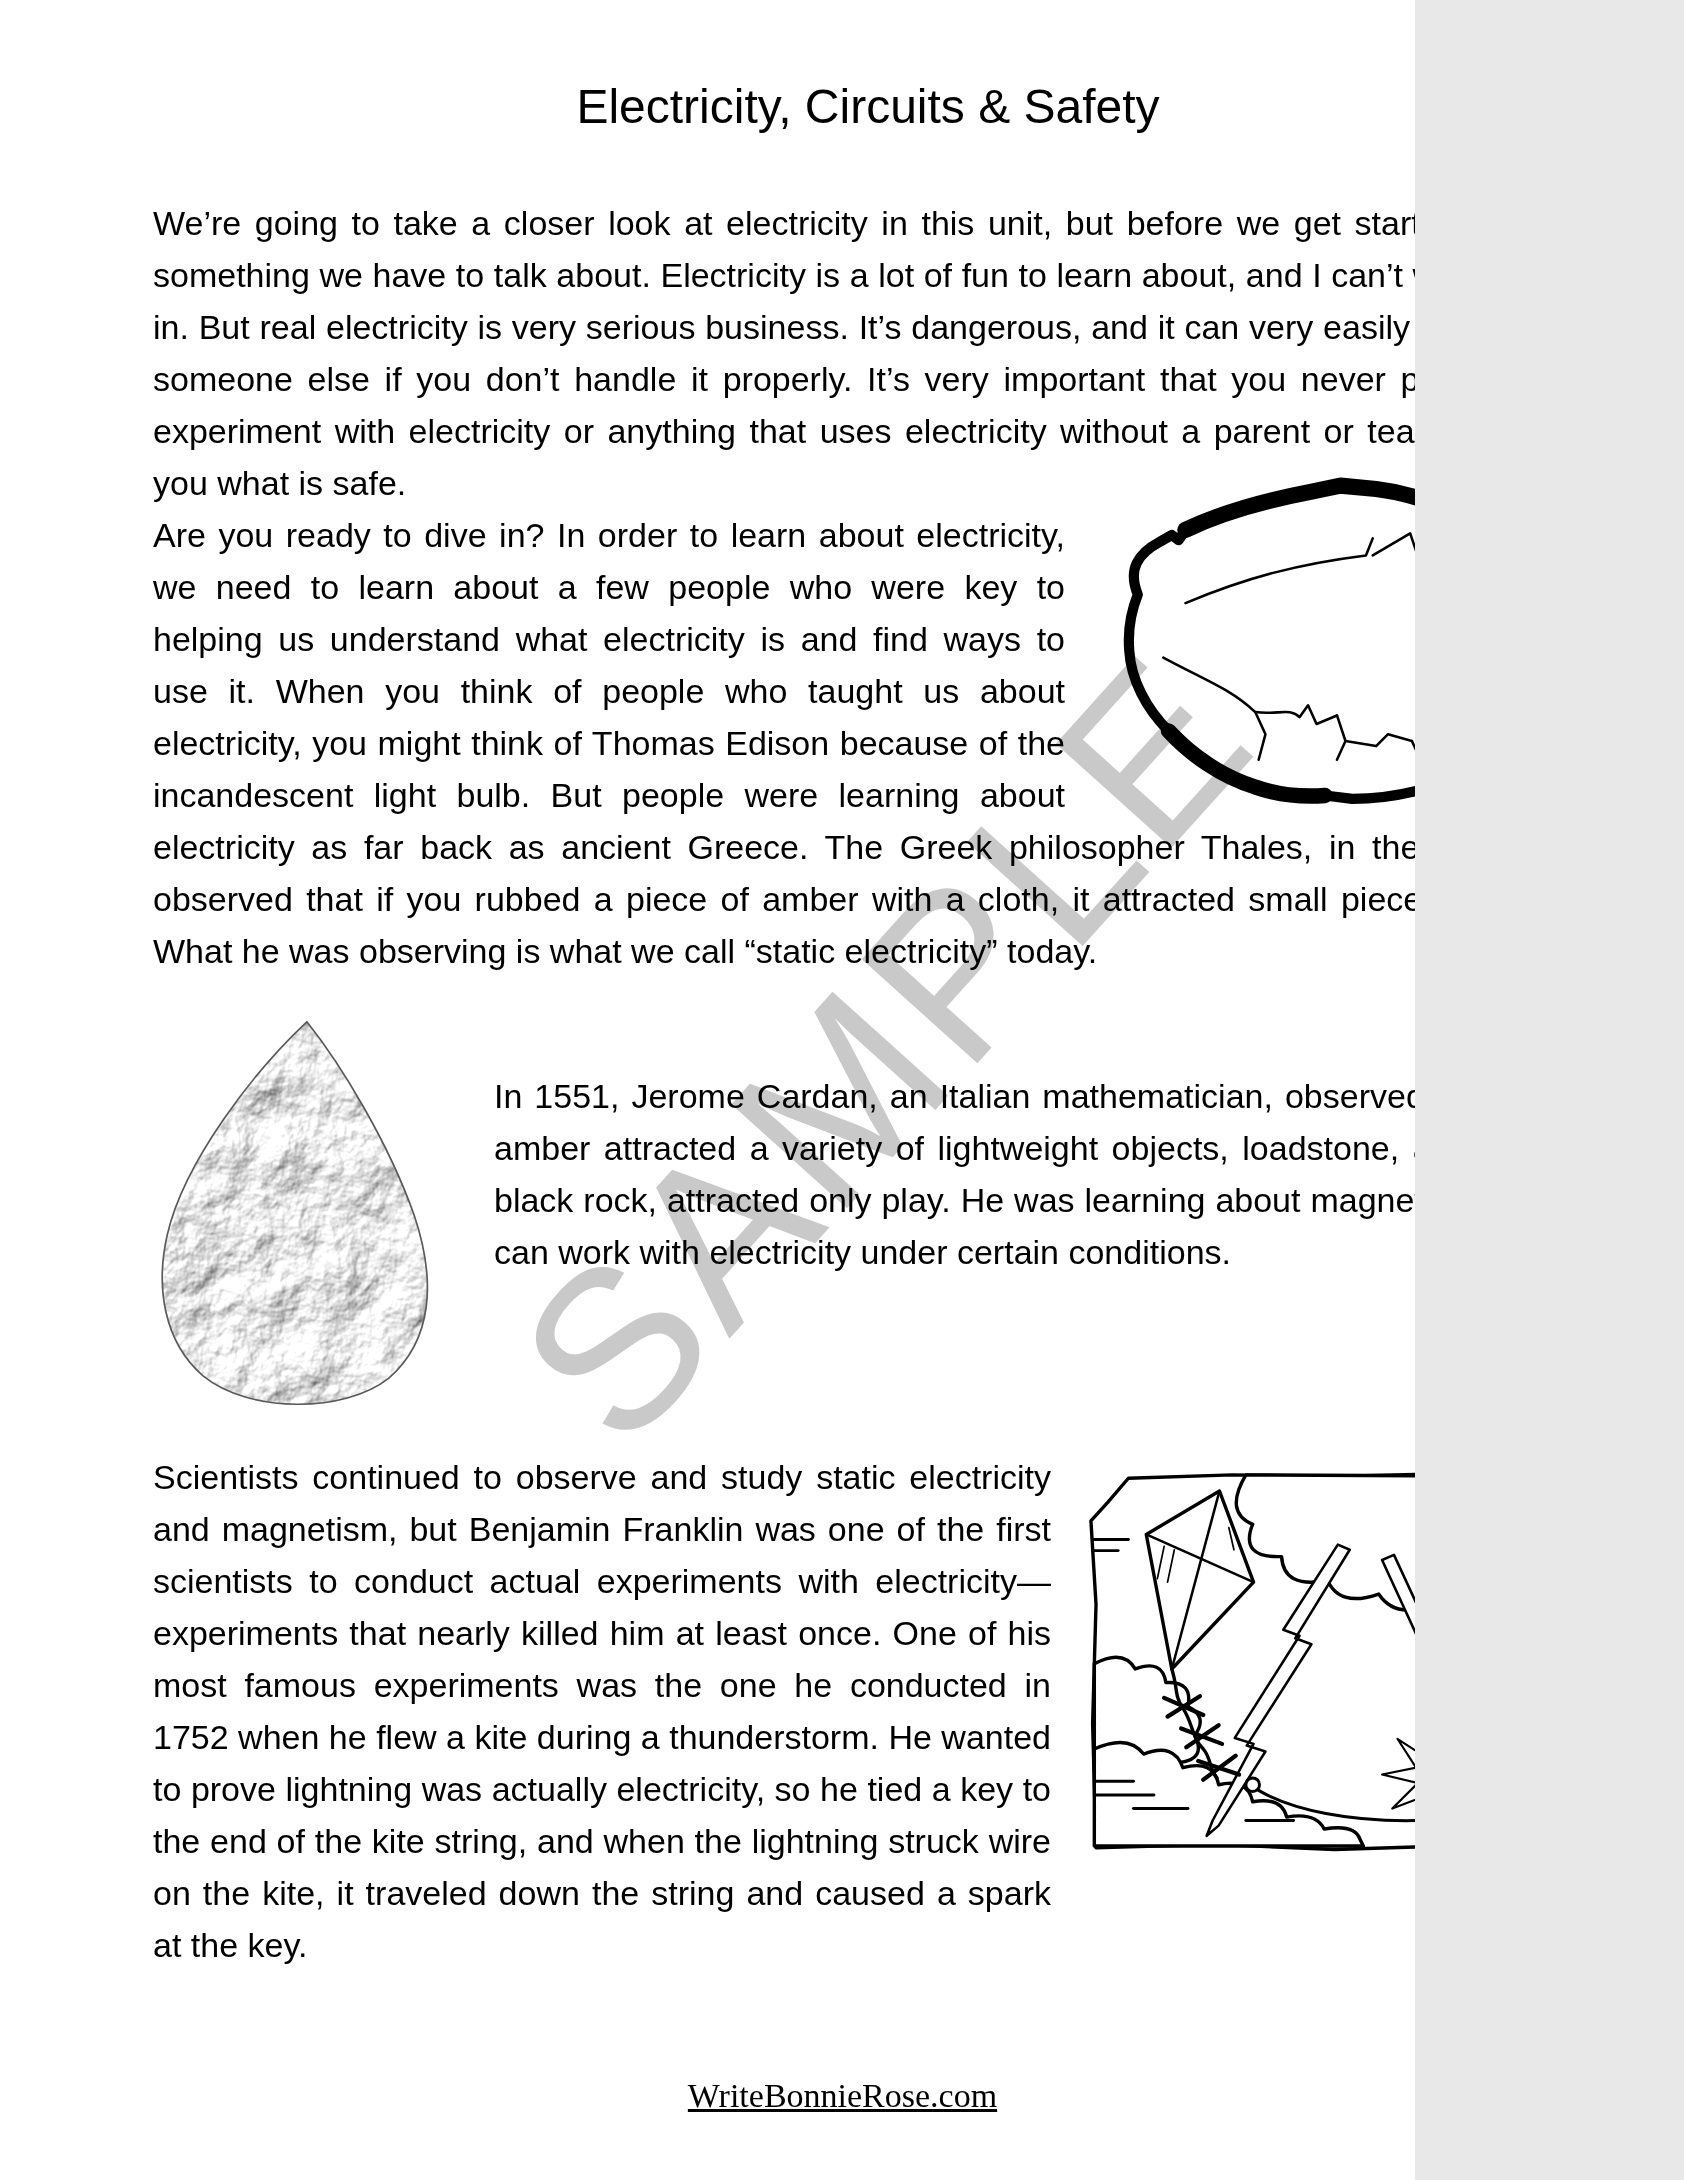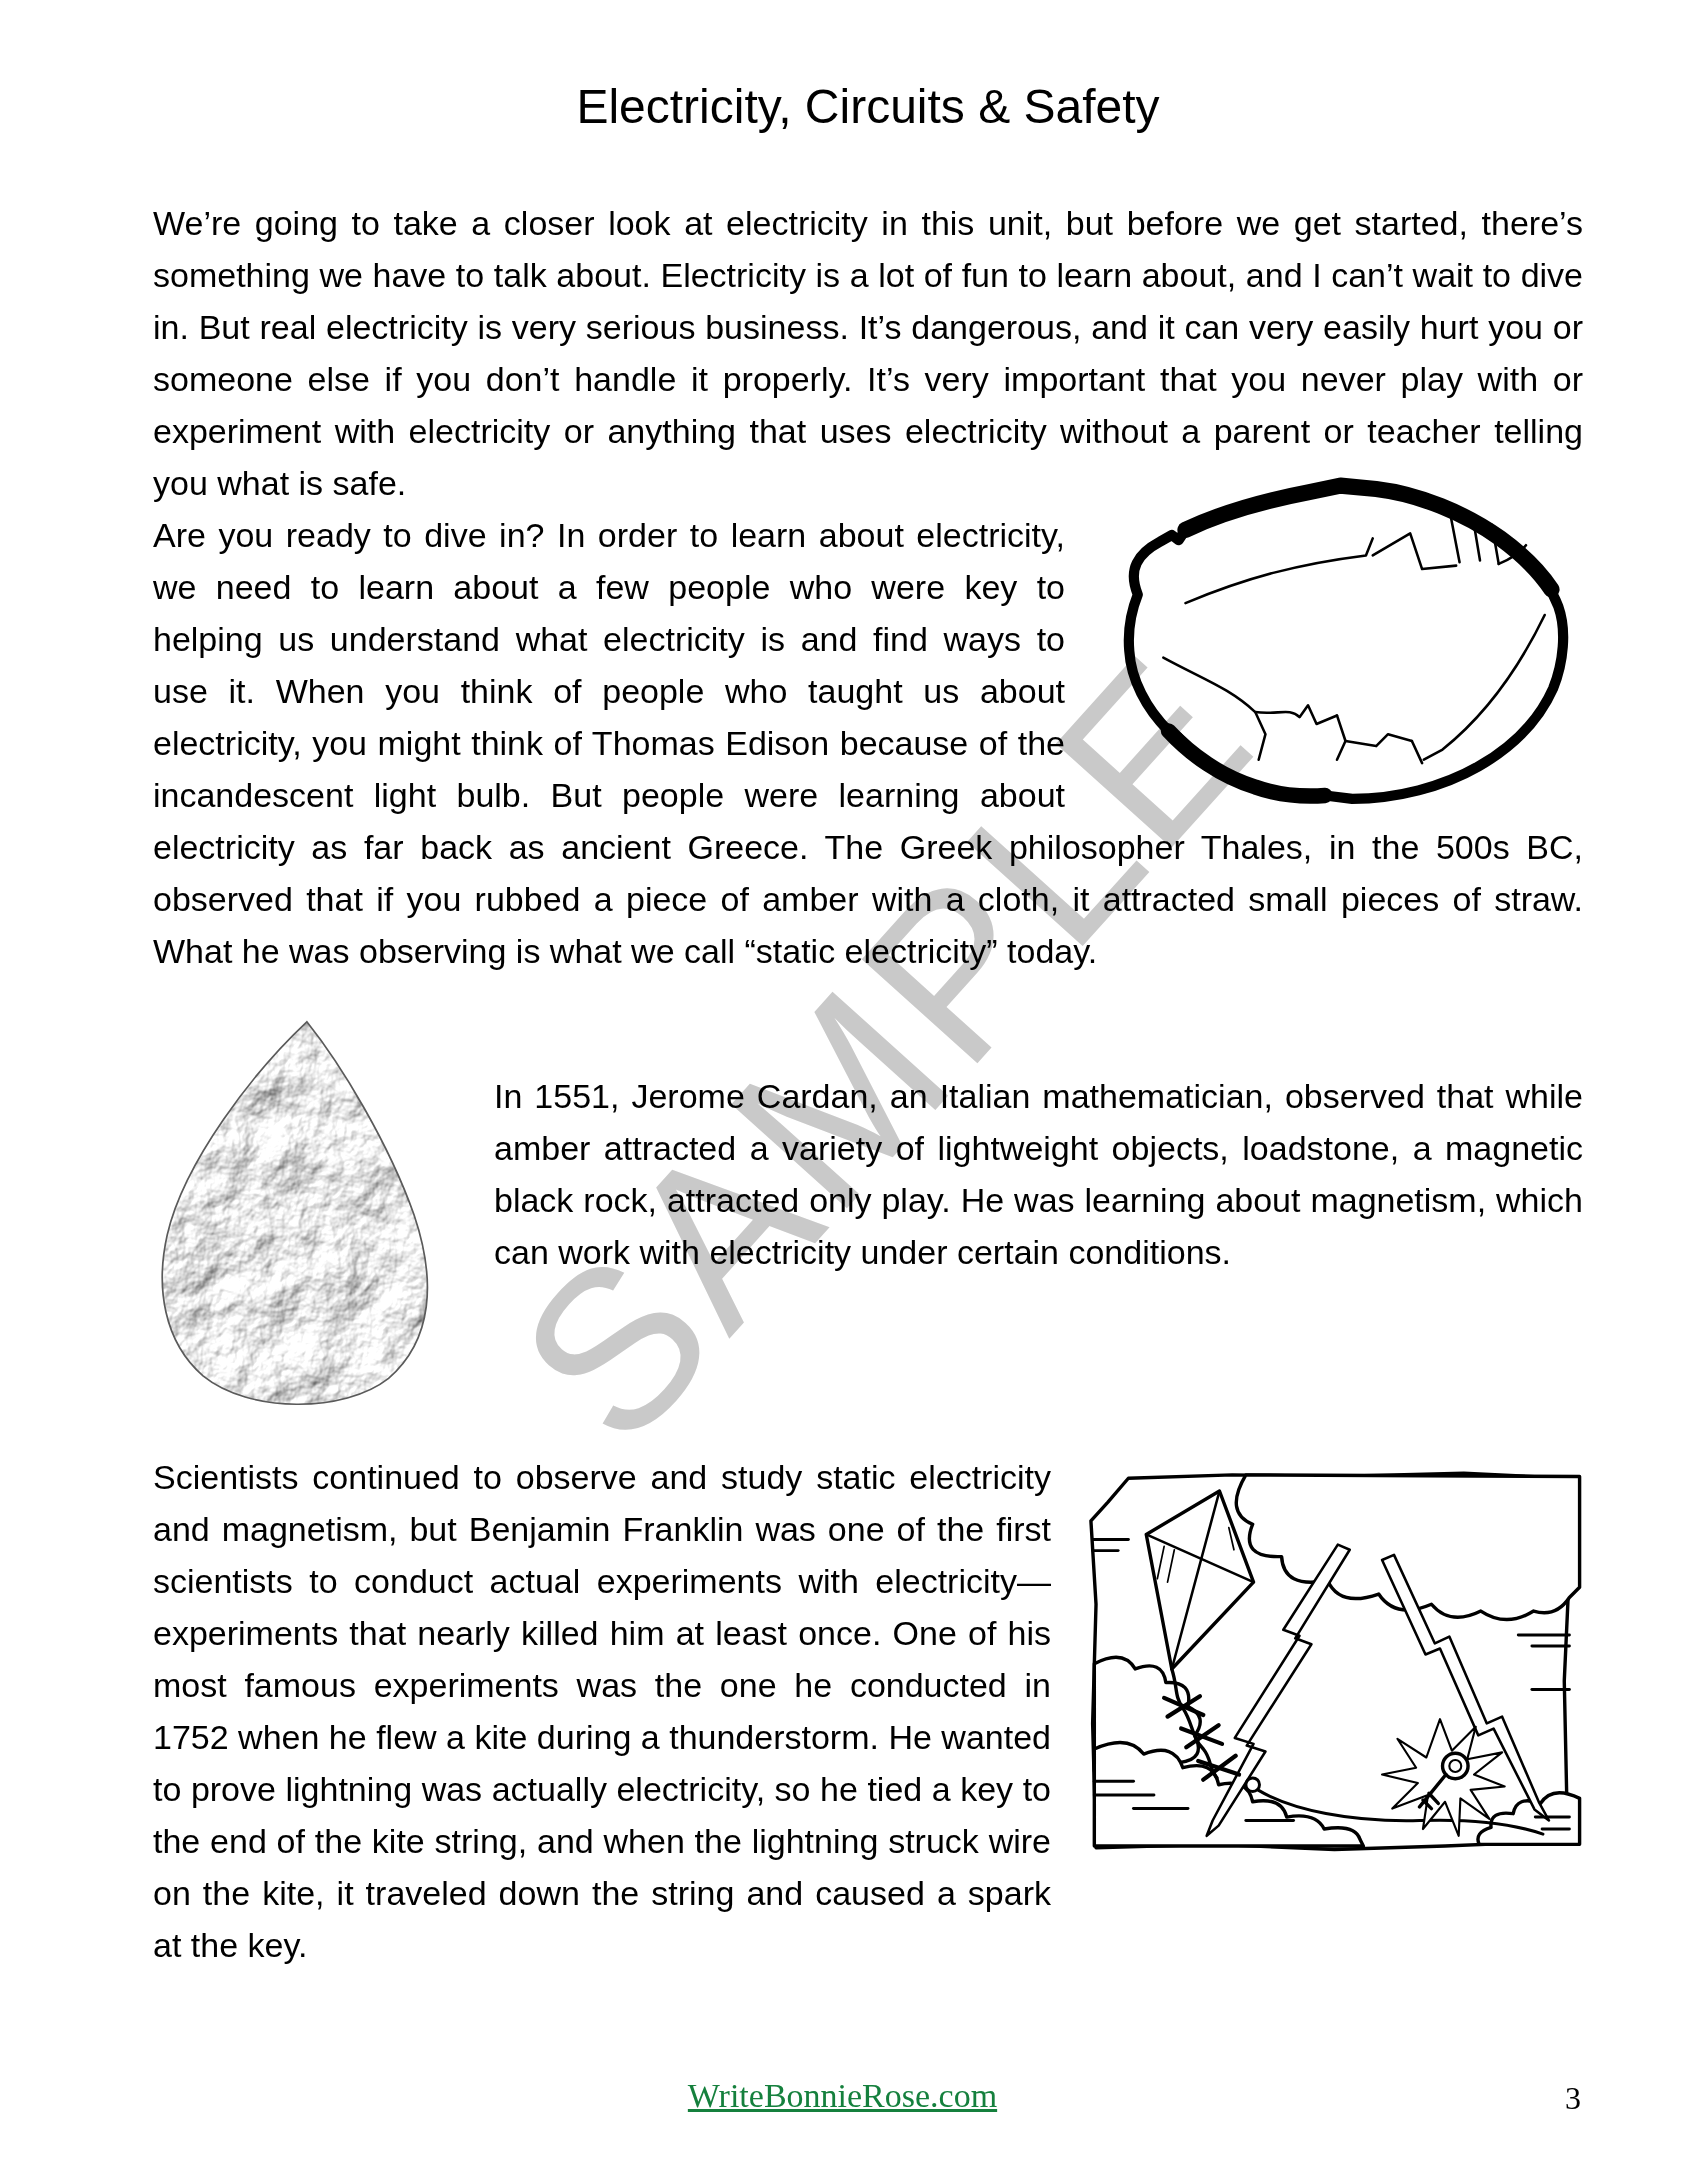--- a/index.html
+++ b/index.html
@@ -1,18 +1,18 @@
 <!DOCTYPE html>
 <html style="font-size:13.6px"><head>
 <meta charset="utf-8">
 <style>
   html,body{margin:0;padding:0;background:#e8e8e8;}
   .page{
     position:relative;
-    width:1684px;height:2181px;
+    width:1415px;height:2181px;
     background:#ffffff;
     overflow:hidden;
     font-family:"Liberation Sans","DejaVu Sans",sans-serif;
     color:#000;
   }
   .content{
     position:absolute;left:0;top:0;width:1685px;height:2181px;
   }
   .page-title{
     margin:73px 102px 0 153px;
@@ -52,21 +52,21 @@
     z-index:10;
     pointer-events:none;
     font-family:"Liberation Sans","DejaVu Sans",sans-serif;
   }
   .footer-link{
     position:absolute;left:0;right:0;top:2077px;
     text-align:center;
     font-family:"Liberation Serif","DejaVu Serif",serif;
     font-size:34px;
   }
-  .footer-link a{color:#15803d;text-decoration:underline;cursor:pointer;}
+  .footer-link a{color:#000000;text-decoration:underline;cursor:pointer;}
   .page-number{
     position:absolute;right:104px;top:2080px;
     font-family:"Liberation Serif","DejaVu Serif",serif;
     font-size:32px;color:#000;
   }
   svg{display:inline-block;vertical-align:top;}
 </style>
 </head>
 <body>
 

